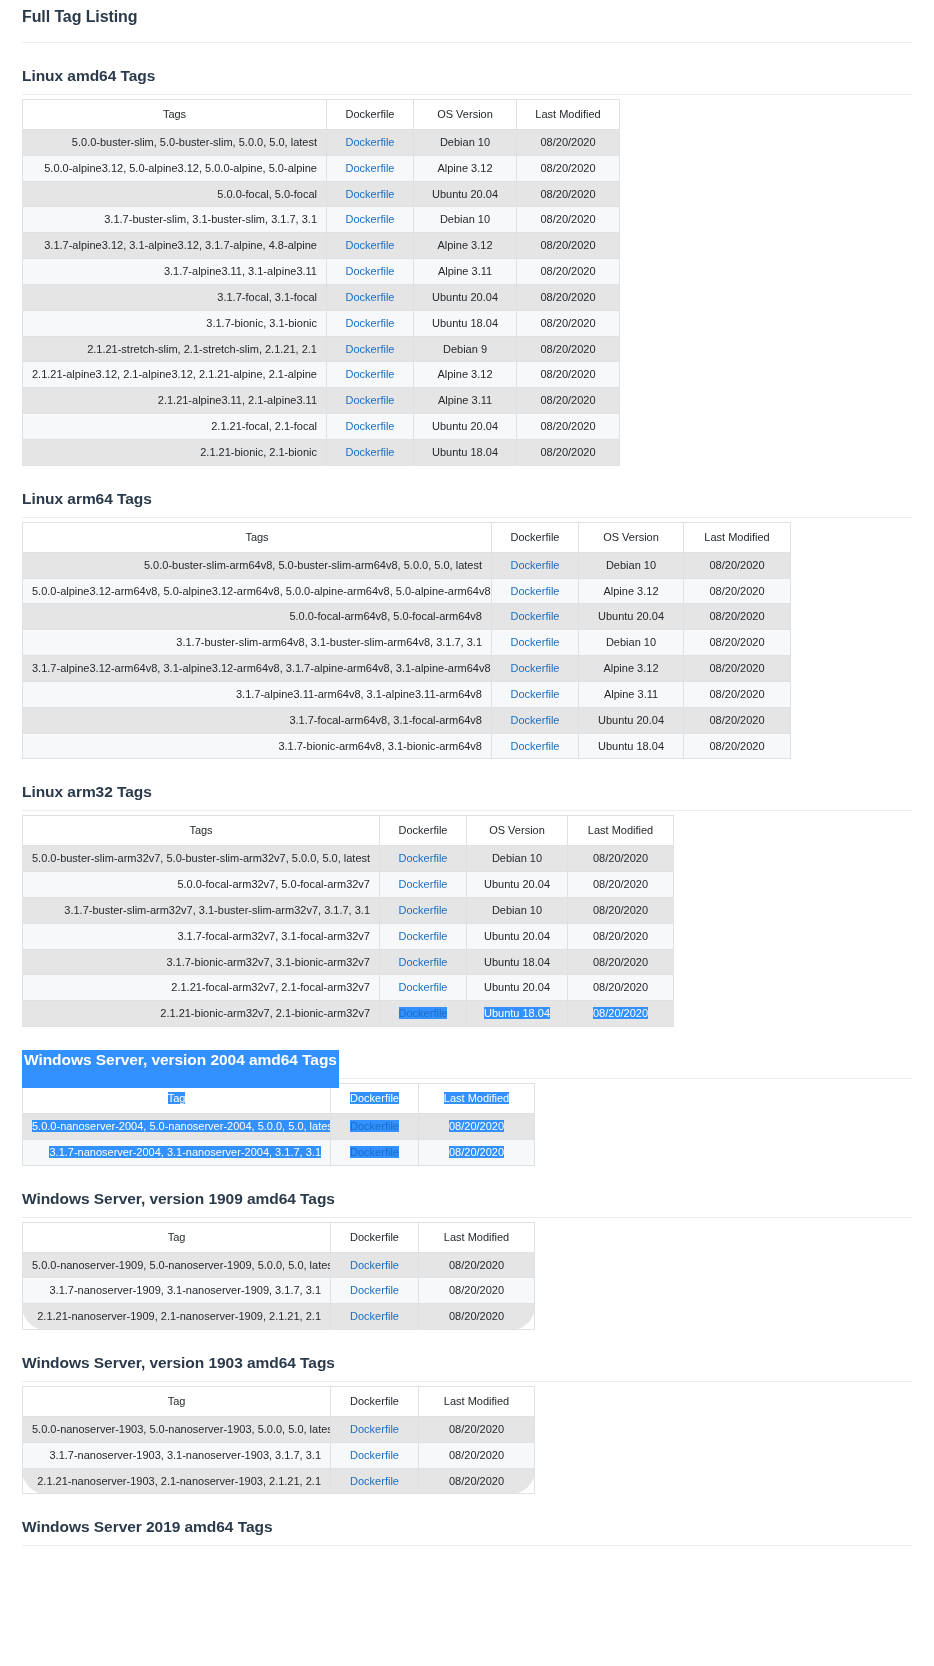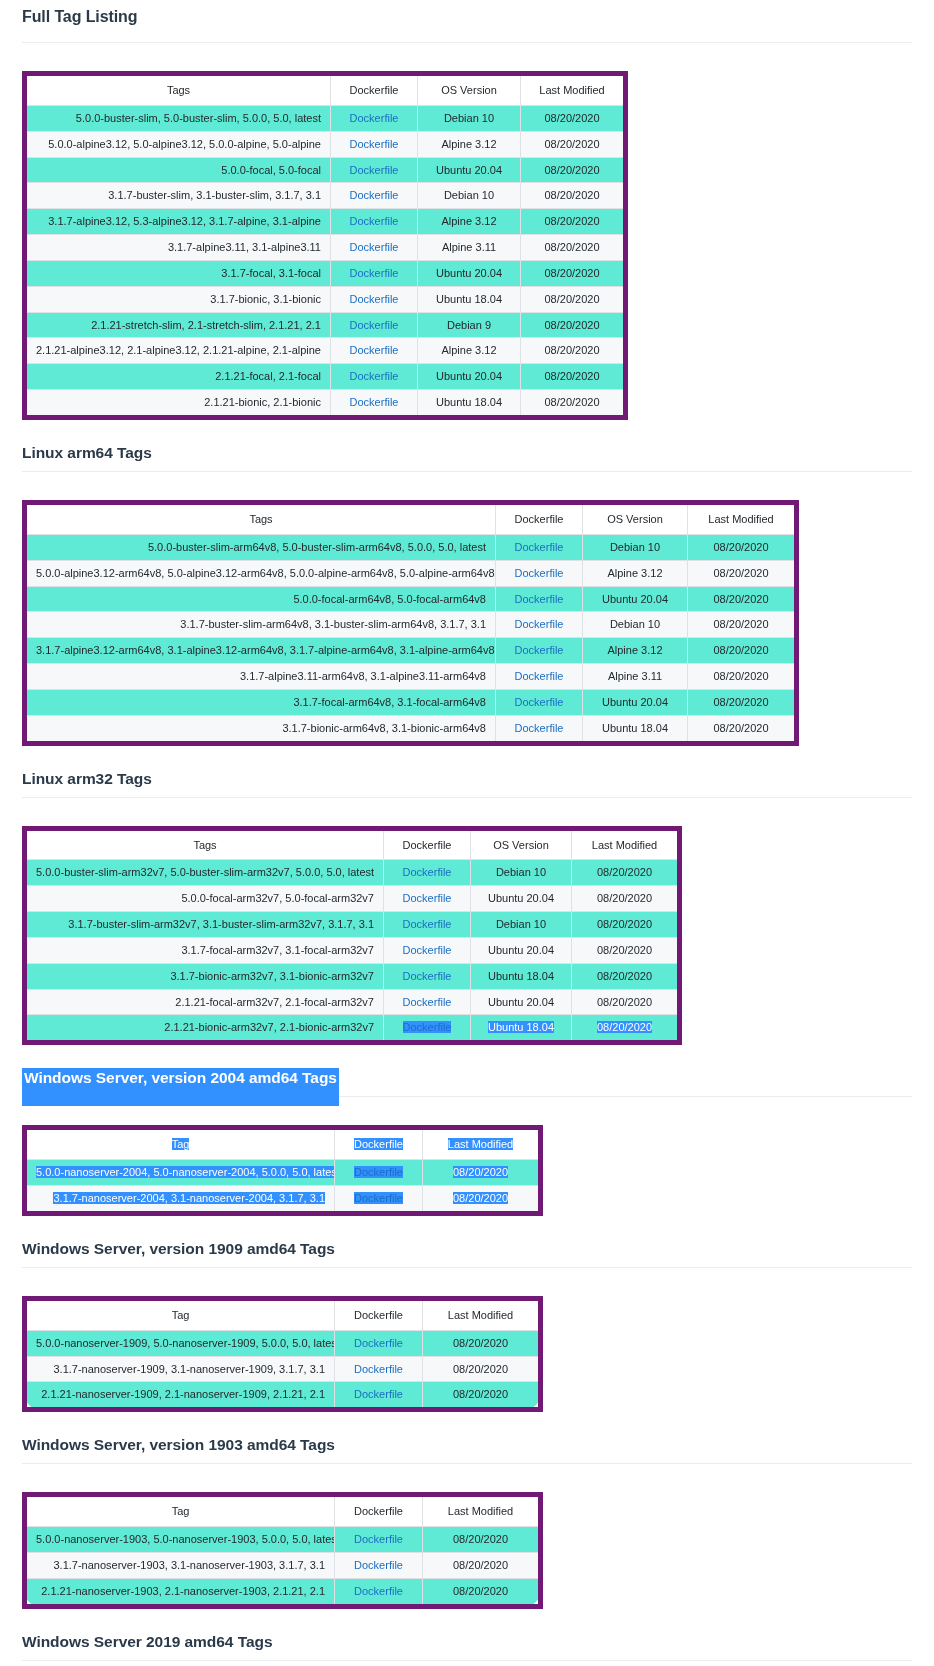--- a/index.html
+++ b/index.html
@@ -48,23 +48,23 @@
     color: #ffffff;
   }
   h2.section-title.selected .htext {
     background: #3390ff;
     color: #ffffff;
     padding: 1px 2px 20px 2px;
   }
 
   table.tags-table {
     border-collapse: collapse;
-    margin: 28px 0 0 0;
-    border: 5px solid #701a75;
-    background: #5eead4;
+    margin: 4px 0 0 0;
+    border: 1px solid #701a75;
+    background: #e5e5e5;
     table-layout: fixed;
   }
   table.tags-table th,
   table.tags-table td {
     border: 1px solid #dfe2e5;
     font-size: 11px;
     line-height: 1.35;
     padding: 5px 9px;
     vertical-align: middle;
     white-space: nowrap;
@@ -124,20 +124,21 @@
   .t-win .c3 { width: 97px; }
 </style>
 </head>
 <body>
 
 <div class="page">
   <h1 class="page-title">Full Tag Listing</h1>
 
   <div id="sections-root">
       <div class="section">
+        <h2 class="section-title"><span class="htext">Linux amd64 Tags</span></h2>
         <table class="tags-table t-amd64">
           <thead>
             <tr>
               <th class="c1"><span>Tags</span></th>
               <th class="c2"><span>Dockerfile</span></th>
               <th class="c3"><span>OS Version</span></th>
               <th class="c4"><span>Last Modified</span></th>
             </tr>
           </thead>
           <tbody>
@@ -159,21 +160,21 @@
               <td class="col-os"><span>Ubuntu 20.04</span></td>
               <td class="col-lm"><span>08/20/2020</span></td>
             </tr>
             <tr>
               <td class="col-tags"><span>3.1.7-buster-slim, 3.1-buster-slim, 3.1.7, 3.1</span></td>
               <td class="col-df"><a href="#">Dockerfile</a></td>
               <td class="col-os"><span>Debian 10</span></td>
               <td class="col-lm"><span>08/20/2020</span></td>
             </tr>
             <tr>
-              <td class="col-tags"><span>3.1.7-alpine3.12, 5.3-alpine3.12, 3.1.7-alpine, 3.1-alpine</span></td>
+              <td class="col-tags"><span>3.1.7-alpine3.12, 3.1-alpine3.12, 3.1.7-alpine, 4.8-alpine</span></td>
               <td class="col-df"><a href="#">Dockerfile</a></td>
               <td class="col-os"><span>Alpine 3.12</span></td>
               <td class="col-lm"><span>08/20/2020</span></td>
             </tr>
             <tr>
               <td class="col-tags"><span>3.1.7-alpine3.11, 3.1-alpine3.11</span></td>
               <td class="col-df"><a href="#">Dockerfile</a></td>
               <td class="col-os"><span>Alpine 3.11</span></td>
               <td class="col-lm"><span>08/20/2020</span></td>
             </tr>
@@ -192,20 +193,26 @@
             <tr>
               <td class="col-tags"><span>2.1.21-stretch-slim, 2.1-stretch-slim, 2.1.21, 2.1</span></td>
               <td class="col-df"><a href="#">Dockerfile</a></td>
               <td class="col-os"><span>Debian 9</span></td>
               <td class="col-lm"><span>08/20/2020</span></td>
             </tr>
             <tr>
               <td class="col-tags"><span>2.1.21-alpine3.12, 2.1-alpine3.12, 2.1.21-alpine, 2.1-alpine</span></td>
               <td class="col-df"><a href="#">Dockerfile</a></td>
               <td class="col-os"><span>Alpine 3.12</span></td>
+              <td class="col-lm"><span>08/20/2020</span></td>
+            </tr>
+            <tr>
+              <td class="col-tags"><span>2.1.21-alpine3.11, 2.1-alpine3.11</span></td>
+              <td class="col-df"><a href="#">Dockerfile</a></td>
+              <td class="col-os"><span>Alpine 3.11</span></td>
               <td class="col-lm"><span>08/20/2020</span></td>
             </tr>
             <tr>
               <td class="col-tags"><span>2.1.21-focal, 2.1-focal</span></td>
               <td class="col-df"><a href="#">Dockerfile</a></td>
               <td class="col-os"><span>Ubuntu 20.04</span></td>
               <td class="col-lm"><span>08/20/2020</span></td>
             </tr>
             <tr>
               <td class="col-tags"><span>2.1.21-bionic, 2.1-bionic</span></td>

